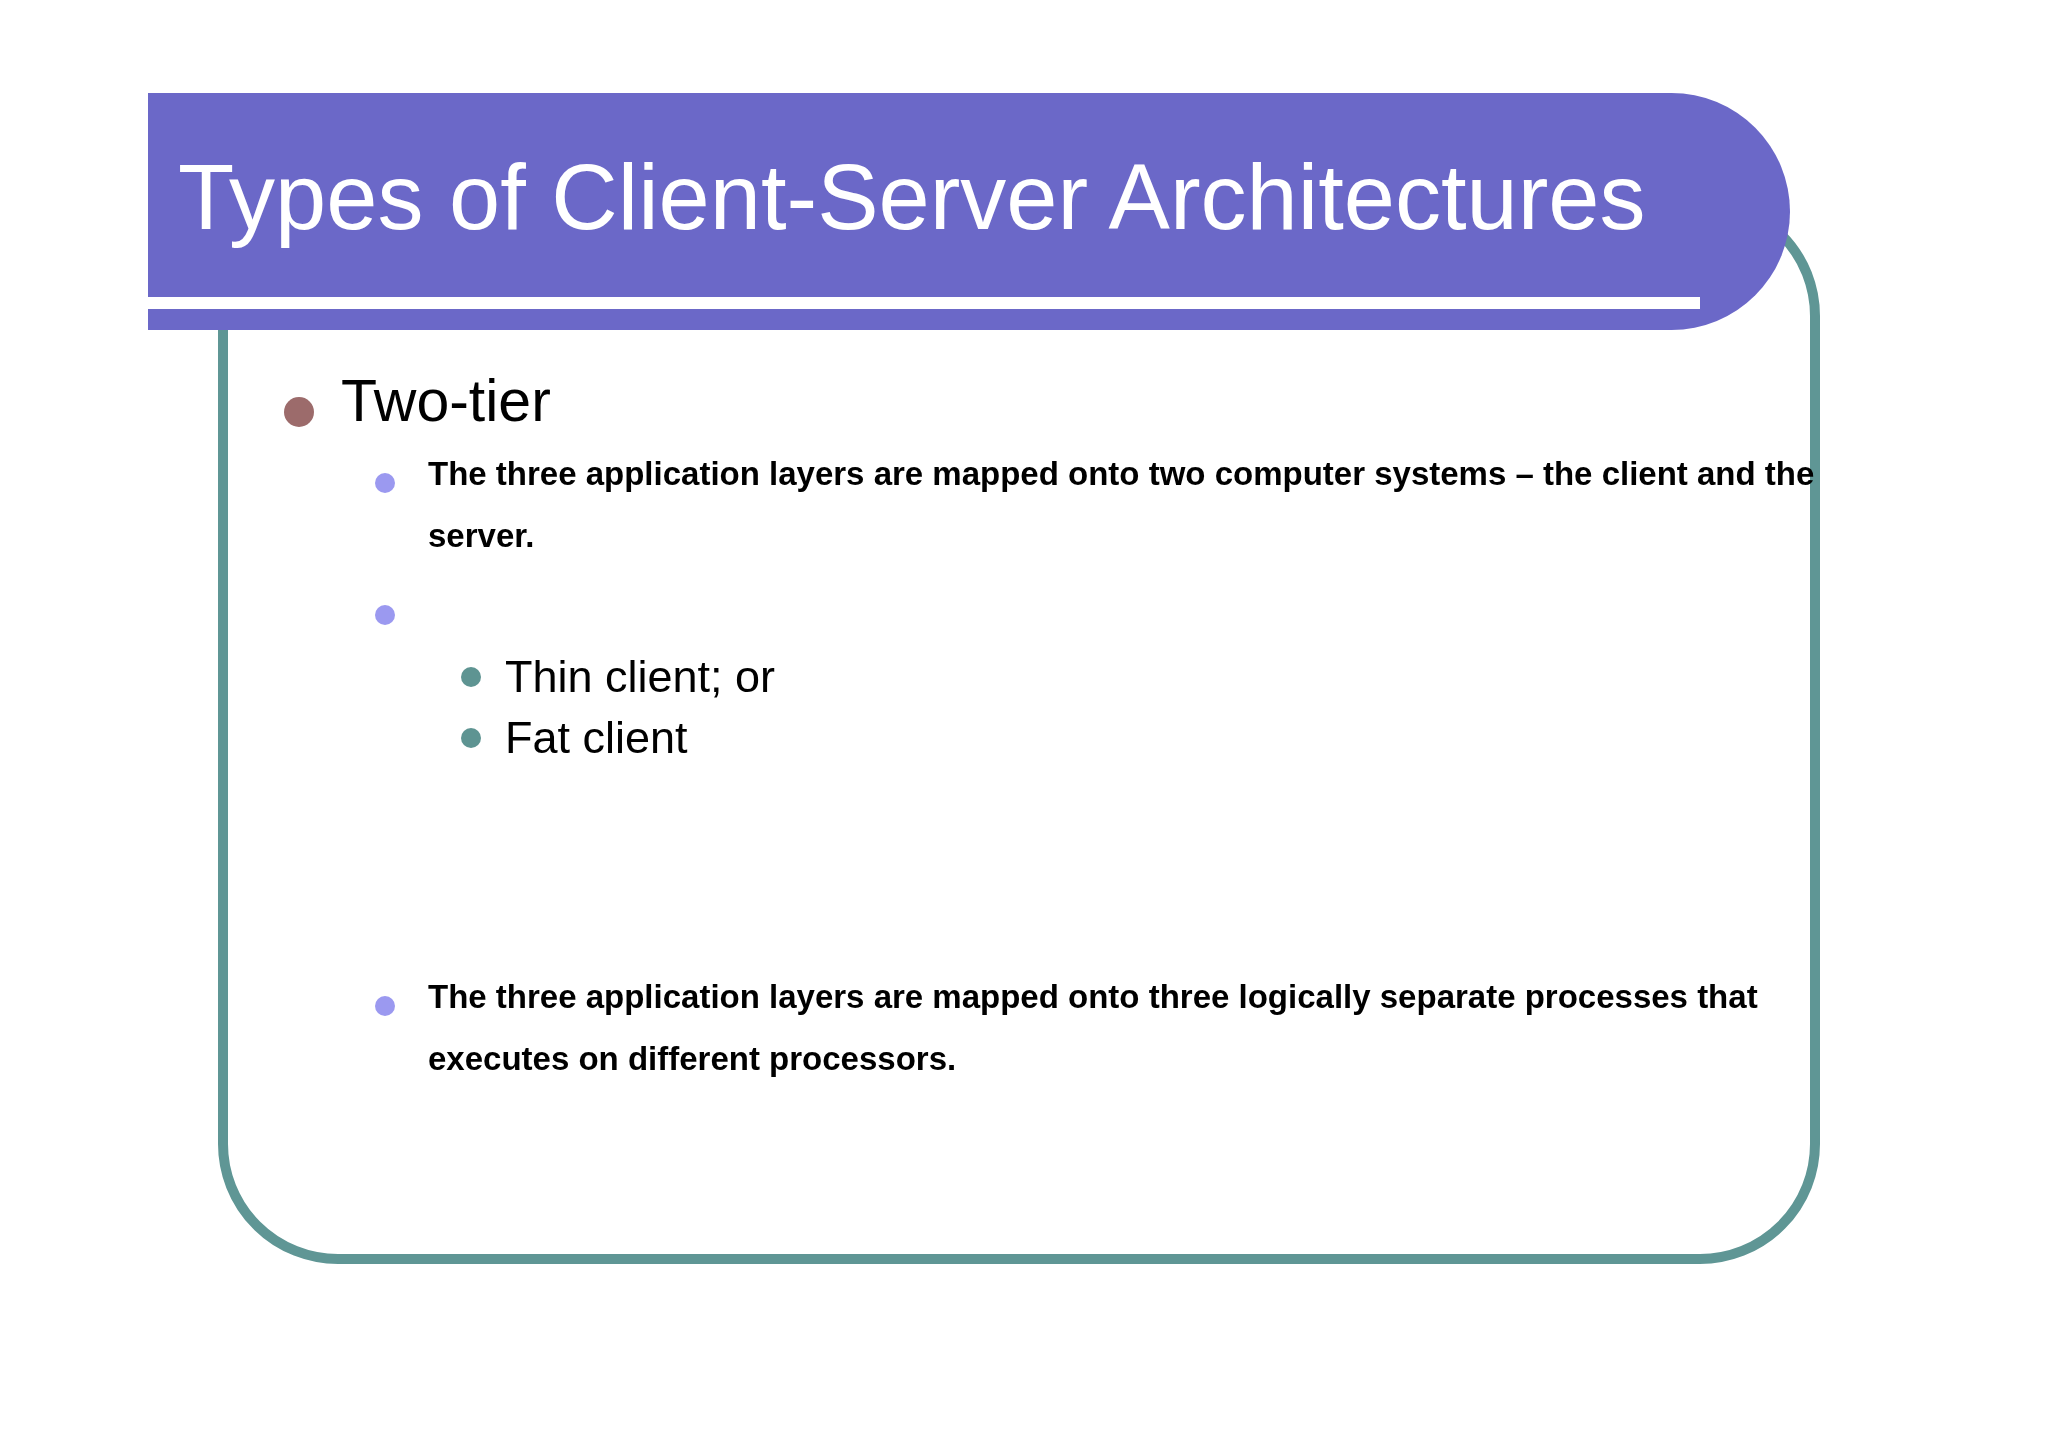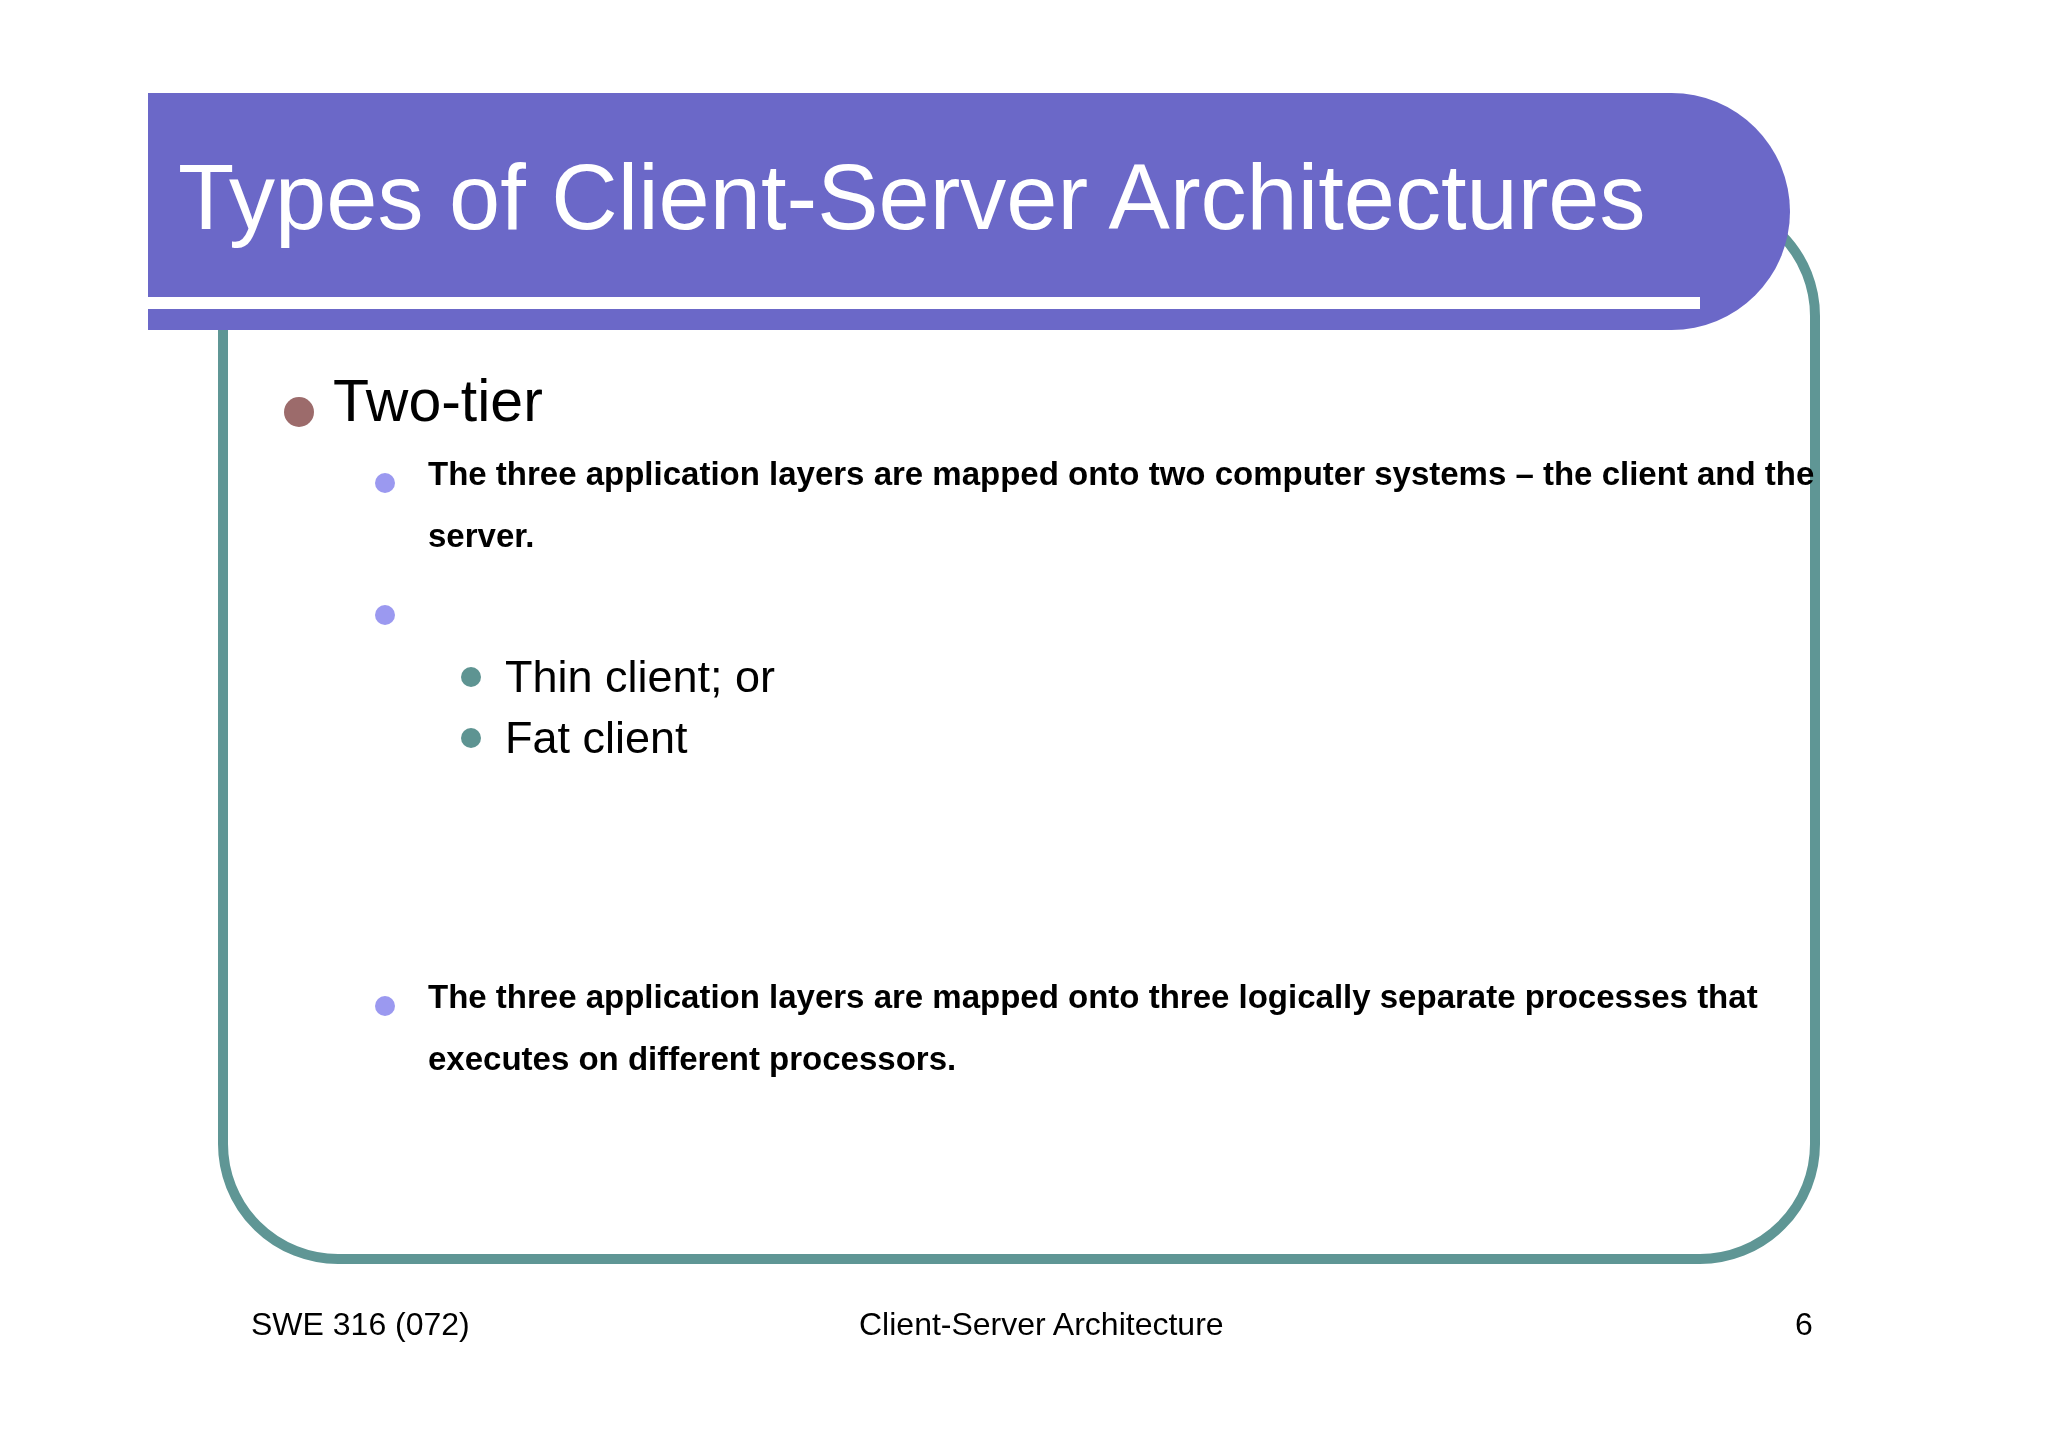--- a/index.html
+++ b/index.html
@@ -55,21 +55,21 @@
     align-items: flex-start;
   }
   .bullet {
     flex: none;
     border-radius: 50%;
   }
   .b1 { width: 30px; height: 30px; margin-top: 31px; background: var(--bullet_l1, #9c6b6b); }
   .b2 { width: 20px; height: 20px; margin-top: 30px; background: var(--bullet_l2, #9b99f0); }
   .b3 { width: 20px; height: 20px; margin-top: 21px; background: var(--bullet_l3, #5e9492); }
   .l1 { left: 284px; font-size: 59px; line-height: 70px; }
-  .l1 .txt { margin-left: 19px; }
+  .l1 .txt { margin-left: 27px; }
   .l2 { left: 375px; font-size: 33px; line-height: 62px; font-weight: bold; }
   .l2 .txt { margin-left: 33px; max-width: 1400px; }
   .l3 { left: 461px; font-size: 45px; line-height: 62px; }
   .l3 .txt { margin-left: 24px; }
   .row-two-tier      { top: 366px; }
   .row-two-tier-p1   { top: 443px; }
   .row-client-can-be { top: 575px; }
   .row-thin-client   { top: 646px; }
   .row-fat-client    { top: 707px; }
   .row-three-tier    { top: 856px; }
@@ -121,19 +121,14 @@
     <span class="bullet b3"></span>
     <span class="txt">Fat client</span>
   </div>
 
 
   <div class="row l2 row-three-tier-p1">
     <span class="bullet b2"></span>
     <span class="txt">The three application layers are mapped onto three logically separate processes that executes on different processors.</span>
   </div>
 
-  <div class="footer">
-    <span class="footer-course">SWE 316 (072)</span>
-    <span class="footer-title">Client-Server Architecture</span>
-    <span class="footer-page">6</span>
-  </div>
 
 </div>
 
 </body></html>

